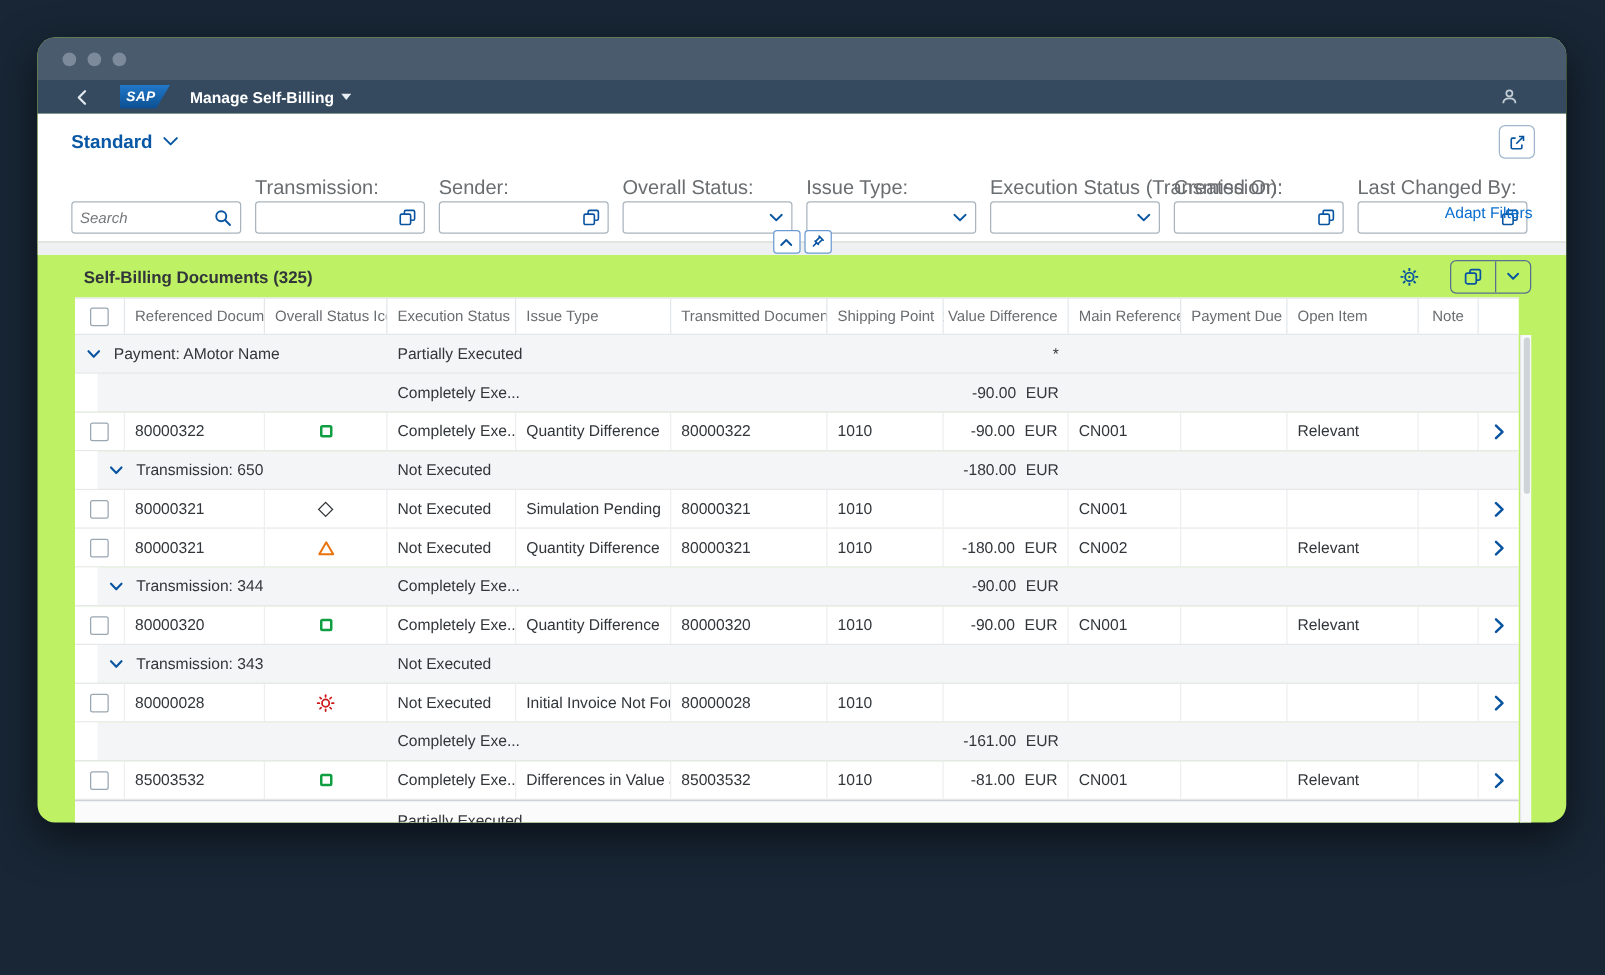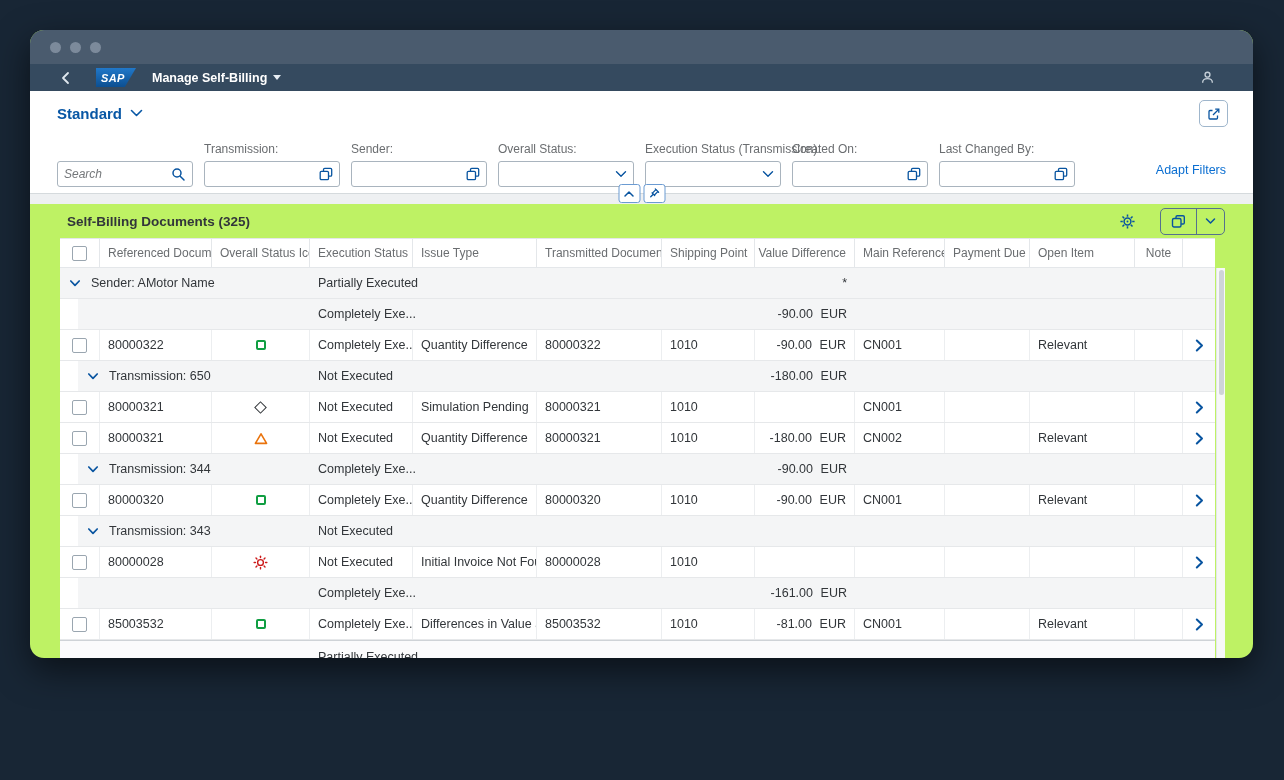--- a/index.html
+++ b/index.html
@@ -24,21 +24,21 @@
 
   
   .variantbar { height:45px; display:flex; align-items:center; padding:0 25px 0 27px; background:#fff; flex:0 0 auto; }
   .variant-title { color:#0857a5; font-size:15px; font-weight:600; display:flex; align-items:center; gap:8px; cursor:pointer;justify-content:center; }
   .sharebtn { margin-left:auto; width:29px; height:27px; border:1px solid #9fb6cc; border-radius:5px; display:flex; align-items:center; justify-content:center; background:#fff; }
 
   
   .filterbar { position:relative; padding:6px 27px 6px 27px; border-bottom:1px solid #d5dadd; background:#fff; flex:0 0 auto; }
   .fields { display:flex; flex-wrap:wrap; column-gap:11px; row-gap:9px; }
   .f-field { width:136px; }
-  .f-label { height:15px; font-size:12px; color:#6a6d70; margin-bottom:4px; white-space:nowrap; }
+  .f-label { height:15px; font-size:16px; color:#6a6d70; margin-bottom:4px; white-space:nowrap; }
   .f-box { height:26px; border:1px solid #a9b4be; border-radius:3px; background:#fff; display:flex; align-items:center; padding:0 6px; }
   .f-box input { border:none; outline:none; width:100%; font-size:12px; font-family:"Liberation Sans",sans-serif; color:#32363a; background:transparent; }
   .f-box input::placeholder { font-style:italic; color:#74777a; }
   .adapt { position:absolute; right:27px; bottom:16px; color:#0a6ed1; font-size:12.5px; cursor:pointer; }
   .fb-toggles { position:absolute; left:50%; bottom:-10px; transform:translateX(-50%); display:flex; gap:3px; z-index:5; }
   .fb-btn { width:22px; height:19px; background:#fff; border:1px solid #6b9bd2; border-radius:3px; display:flex; align-items:center; justify-content:center; }
 
   .gapstrip { height:10px; background:#eef0f2; flex:0 0 auto; }
 
   
@@ -166,20 +166,31 @@
             <div style="display: flex;">
               <svg width="14" height="14" viewBox="0 0 14 14">
                 <rect x="1.2" y="4.3" width="8.3" height="8.3" rx="1.2" fill="none" stroke="#0854a0" stroke-width="1.3"></rect>
                 <path d="M4.5 4.3 V2.5 a1.2 1.2 0 0 1 1.2-1.2 H11.5 a1.2 1.2 0 0 1 1.2 1.2 V8 a1.2 1.2 0 0 1 -1.2 1.2 H9.7" fill="none" stroke="#0854a0" stroke-width="1.3"></path>
               </svg>
             </div>
           </div>
         </div>
         <div class="f-field">
           <div class="f-label">Overall Status:</div>
+          <div class="f-box">
+            <input style="">
+            <div style="display: flex;">
+              <svg width="12" height="8" viewBox="0 0 12 8">
+                <polyline points="1.5,1.8 6,6.2 10.5,1.8" fill="none" stroke="#0854a0" stroke-width="1.4" stroke-linecap="round" stroke-linejoin="round"></polyline>
+              </svg>
+            </div>
+          </div>
+        </div>
+        <div class="f-field">
+          <div class="f-label">Issue Type:</div>
           <div class="f-box">
             <input style="">
             <div style="display: flex;">
               <svg width="12" height="8" viewBox="0 0 12 8">
                 <polyline points="1.5,1.8 6,6.2 10.5,1.8" fill="none" stroke="#0854a0" stroke-width="1.4" stroke-linecap="round" stroke-linejoin="round"></polyline>
               </svg>
             </div>
           </div>
         </div>
         <div class="f-field">
@@ -317,21 +328,21 @@
         <div class="th last"></div>
       </div>
     <div id="rowsSlot">
         <div class="grid-row grow">
           <div class="glabel">
             <span style="display:flex">
               <svg width="12" height="9" viewBox="0 0 12 9">
                 <polyline points="1.8,2 6,6.4 10.2,2" fill="none" stroke="#0854a0" stroke-width="1.7" stroke-linecap="round" stroke-linejoin="round"></polyline>
               </svg>
             </span>
-            <span>Sender: AMotor Name</span>
+            <span>Payment: AMotor Name</span>
           </div>
           <div class="gexec">Partially Executed</div>
           <div class="gnet">
             <span class="numwrap">
               <span class="num">*</span>
             </span>
           </div>
         </div>
         <div class="grid-row grow l2">
           <div class="gexec">Completely Exe...</div>

